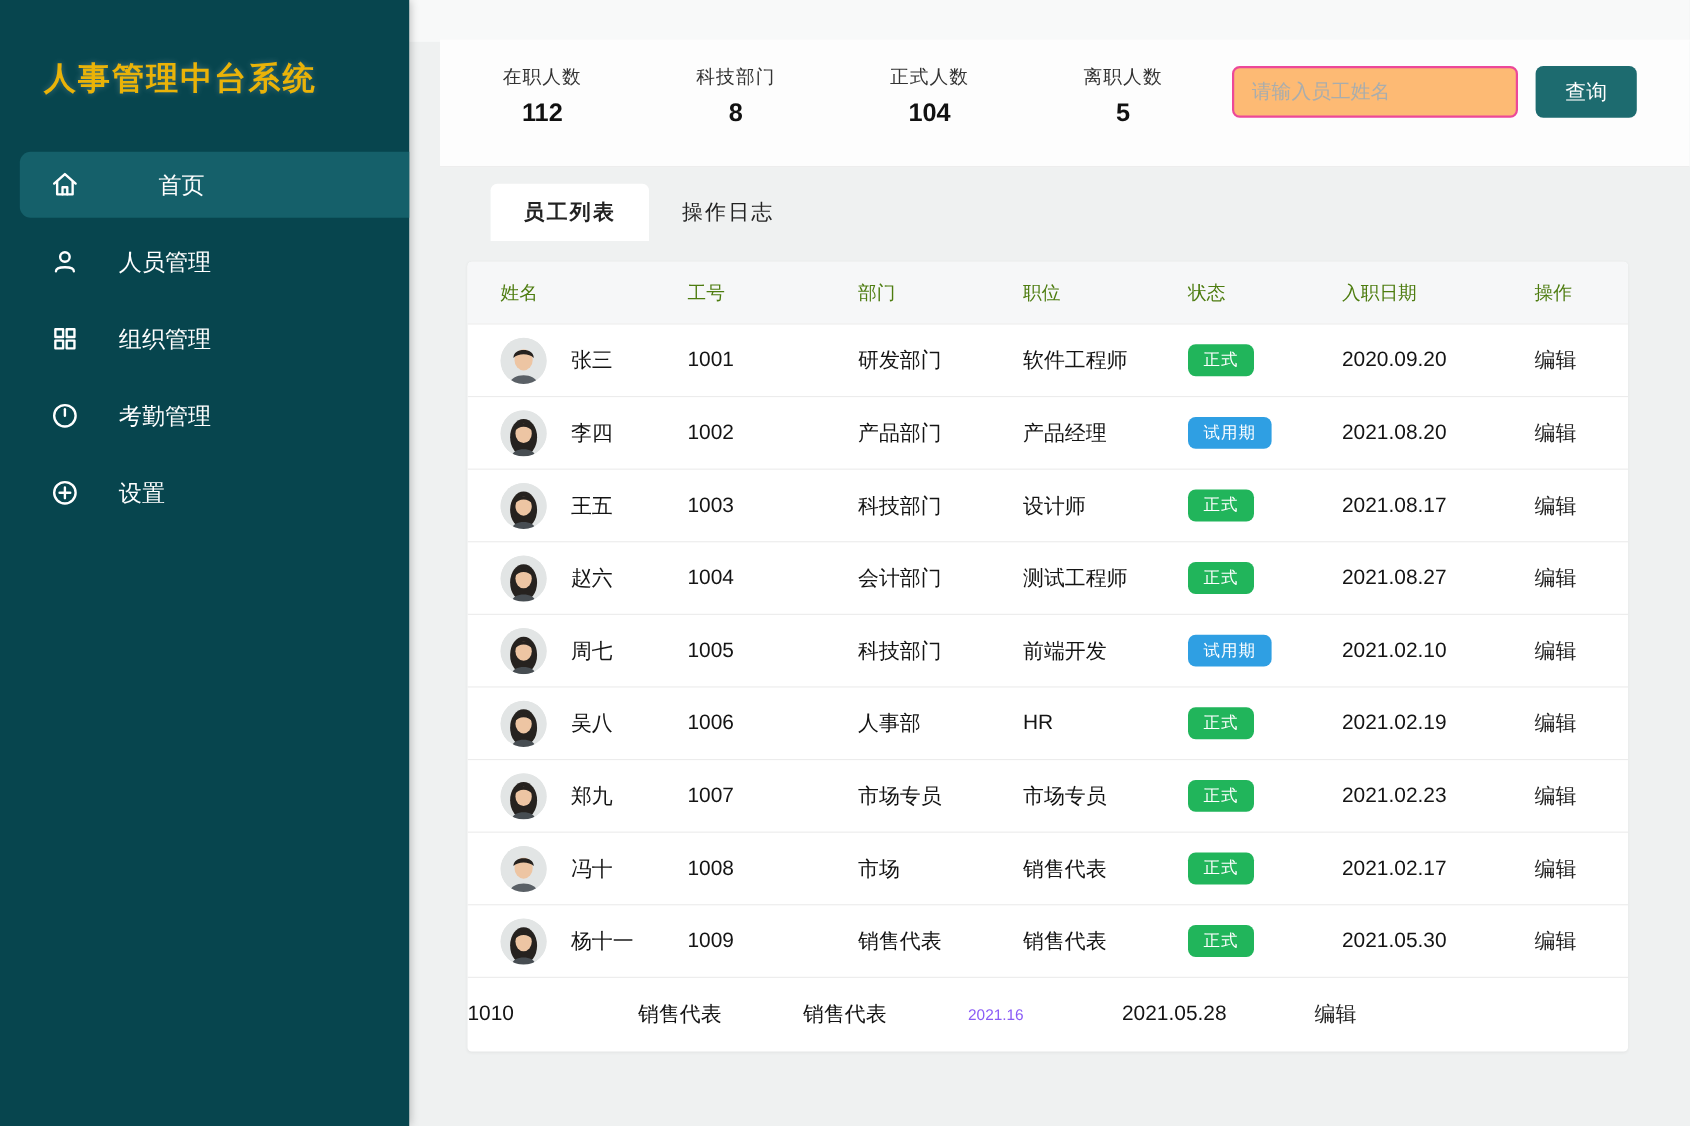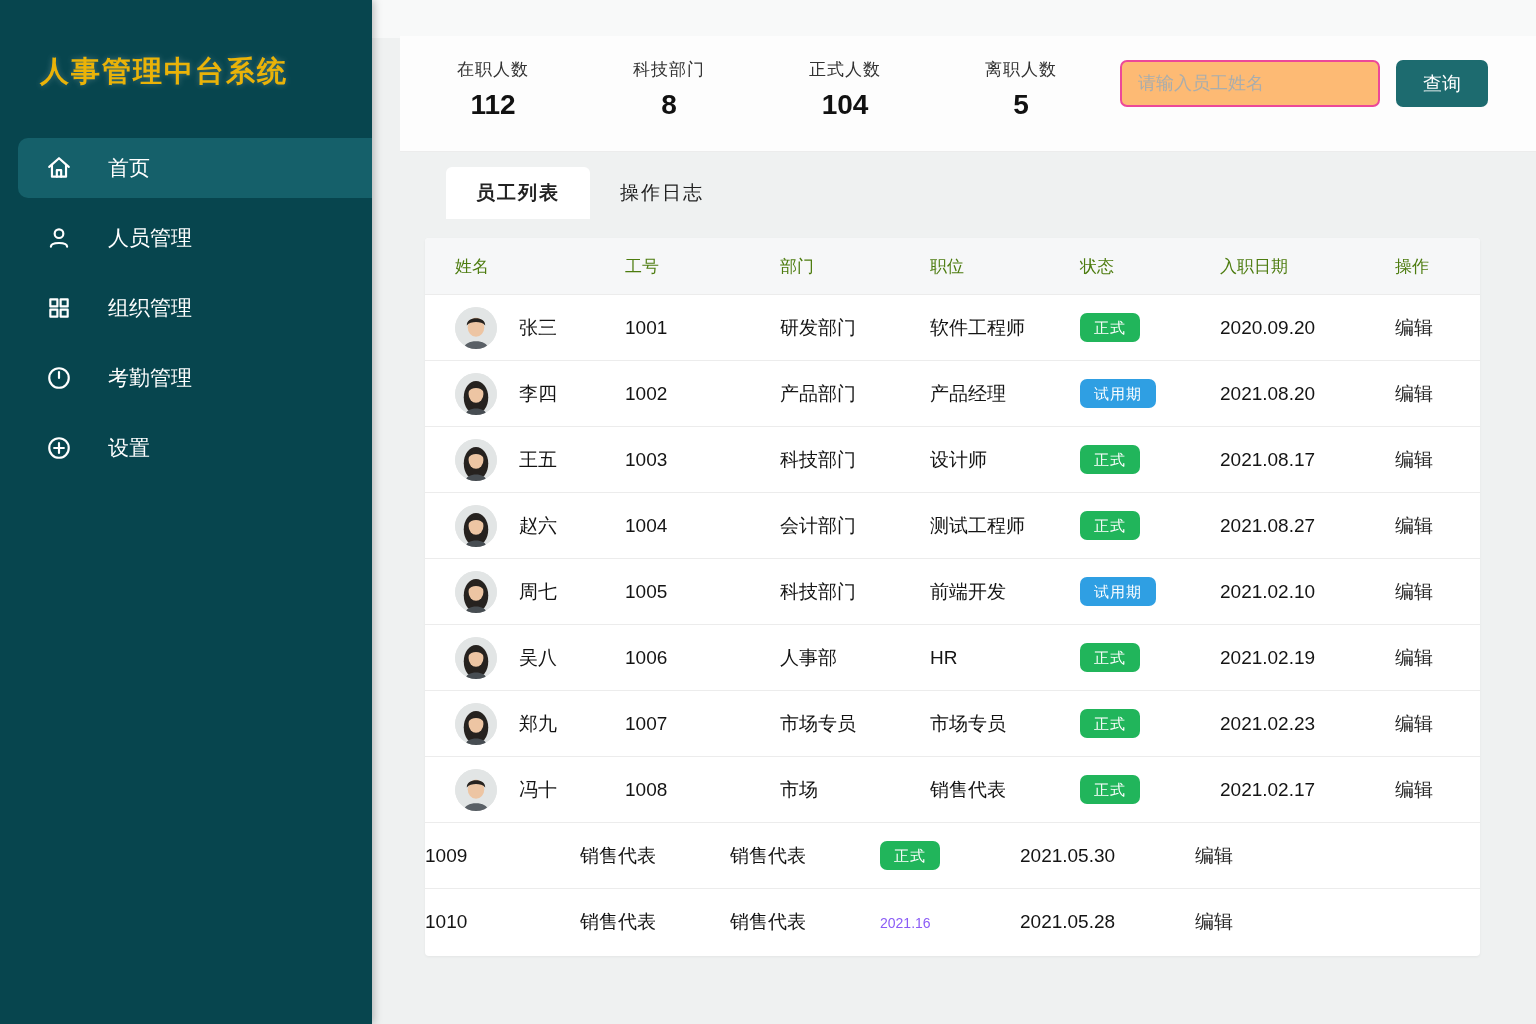--- a/index.html
+++ b/index.html
@@ -8,33 +8,33 @@
 
   
   .sidebar { position:absolute; left:0; top:0; width:372px; height:1024px;
     background:#07454e; box-shadow:2px 0 8px rgba(0,0,0,.25); z-index:5; }
   .app-title { color:#eab308; font-size:29px; font-weight:bold; letter-spacing:2px;
     padding:52px 0 0 40px; text-shadow:0 0 6px rgba(255,255,255,.25); }
   .menu { margin-top:46px; }
   .menu-item { position:relative; height:60px; display:flex; align-items:center;
     color:#fff; font-size:21px; margin:0 0 10px 18px; cursor:pointer;
     border-radius:10px 0 0 10px; padding-left:28px; }
-  .menu-item.active { background:#15606a; }
+  .menu-item.active { background:#15606a;gap:36px; }
   .menu-item .mi-icon { width:26px; height:26px; margin-right:36px; flex:0 0 26px; }
   .mi-icon svg { width:26px; height:26px; stroke:#fff; fill:none;
     stroke-width:2; stroke-linecap:round; stroke-linejoin:round; }
 
   
   .top-strip { position:absolute; left:372px; top:0; width:1164px; height:38px; background:#f8f9f9; }
   .top-band { position:absolute; left:400px; top:36px; width:1136px; height:116px;
     background:#fdfdfd; border-bottom:1px solid #ececec; }
   .stats { position:absolute; left:405px; top:36px; height:116px; display:flex; }
   .stat { width:176px; text-align:center; padding-top:22px; }
   .stat-label { font-size:17px; color:#333; letter-spacing:1px; }
-  .stat-value { font-size:28px; color:#111; font-weight:bold; margin-top:8px; }
+  .stat-value { font-size:23px; color:#111; font-weight:bold; margin-top:8px; }
 
   .search-box { position:absolute; left:1120px; top:60px; display:flex; }
   .search-input { width:260px; height:47px; border:2px solid #ec4899; border-radius:7px;
     background:#fdba74; font-size:18px; color:#222; padding:0 16px; outline:none; }
   .search-input::placeholder { color:#a9adad; }
   .search-btn { width:92px; height:47px; margin-left:16px; border:none; border-radius:7px;
     color:#fff; font-size:19px; cursor:pointer; }
 
   
   .tabs { position:absolute; left:446px; top:167px; display:flex; }
@@ -307,20 +307,32 @@
           <span>冯十</span>
         </div>
         <div class="c-id">1008</div>
         <div class="c-dept">市场</div>
         <div class="c-pos">销售代表</div>
         <div class="c-status"><span class="badge" style="background:#21b55b">正式</span></div>
         <div class="c-date">2021.02.17</div>
         <div class="c-op"><span class="edit-link">编辑</span></div>
       </div>
       <div class="t-row t-body-row">
+        <div class="c-name">
+          <span class="avatar">
+            <svg viewBox="0 0 48 48">
+              <circle cx="24" cy="24" r="24" fill="#e2e5e5"></circle>
+              <ellipse cx="24" cy="28" rx="14" ry="19" fill="#26221f"></ellipse>
+              <path d="M12 48 C12 38 36 38 36 48 Z" fill="#474d52"></path>
+              <ellipse cx="24" cy="24" rx="8.5" ry="10" fill="#edc5a3"></ellipse>
+              <path d="M14.5 22 C14 11 34 11 33.5 22 C29 15.5 19 15.5 14.5 22 Z" fill="#26221f"></path>
+            </svg>
+          </span>
+          <span>杨十一</span>
+        </div>
         <div class="c-id">1009</div>
         <div class="c-dept">销售代表</div>
         <div class="c-pos">销售代表</div>
         <div class="c-status"><span class="badge" style="background:#21b55b">正式</span></div>
         <div class="c-date">2021.05.30</div>
         <div class="c-op"><span class="edit-link">编辑</span></div>
       </div>
       <div class="t-row t-body-row">
         <div class="c-id">1010</div>
         <div class="c-dept">销售代表</div>

